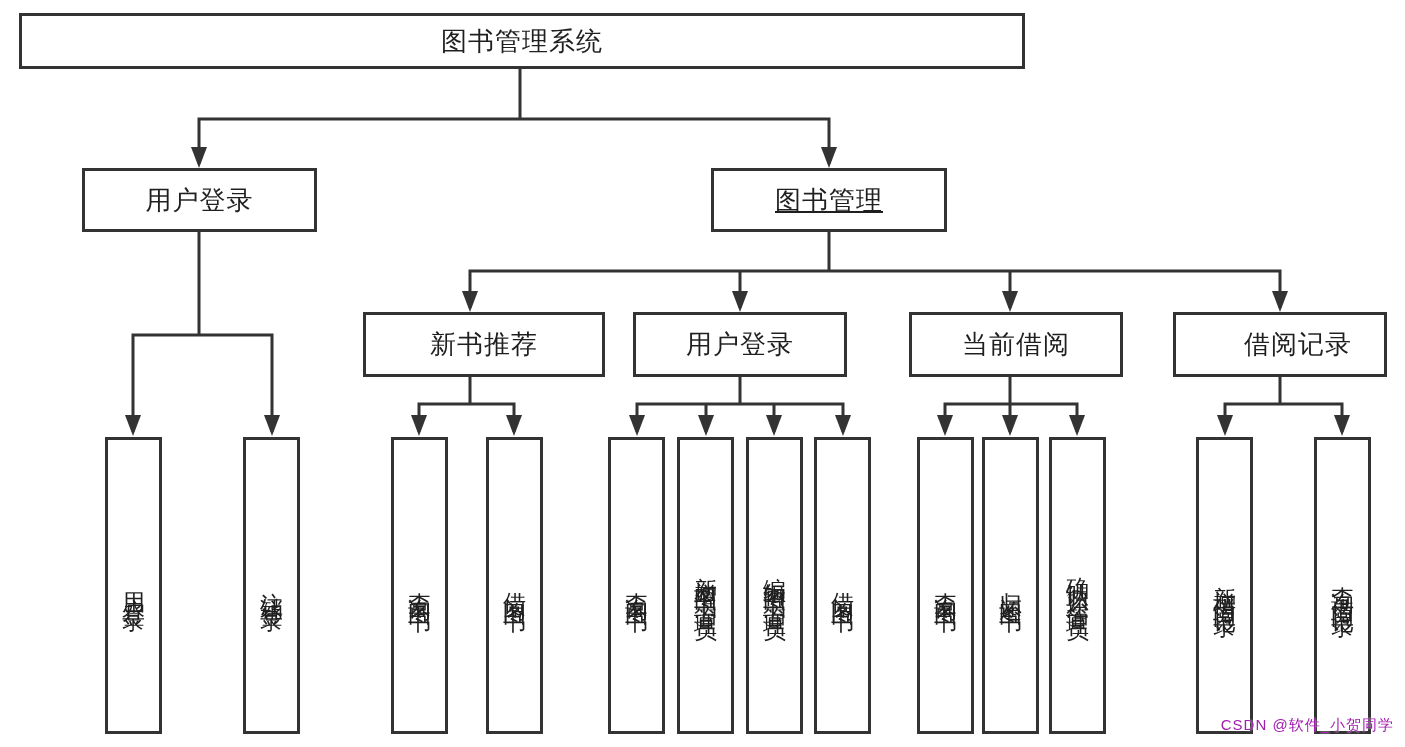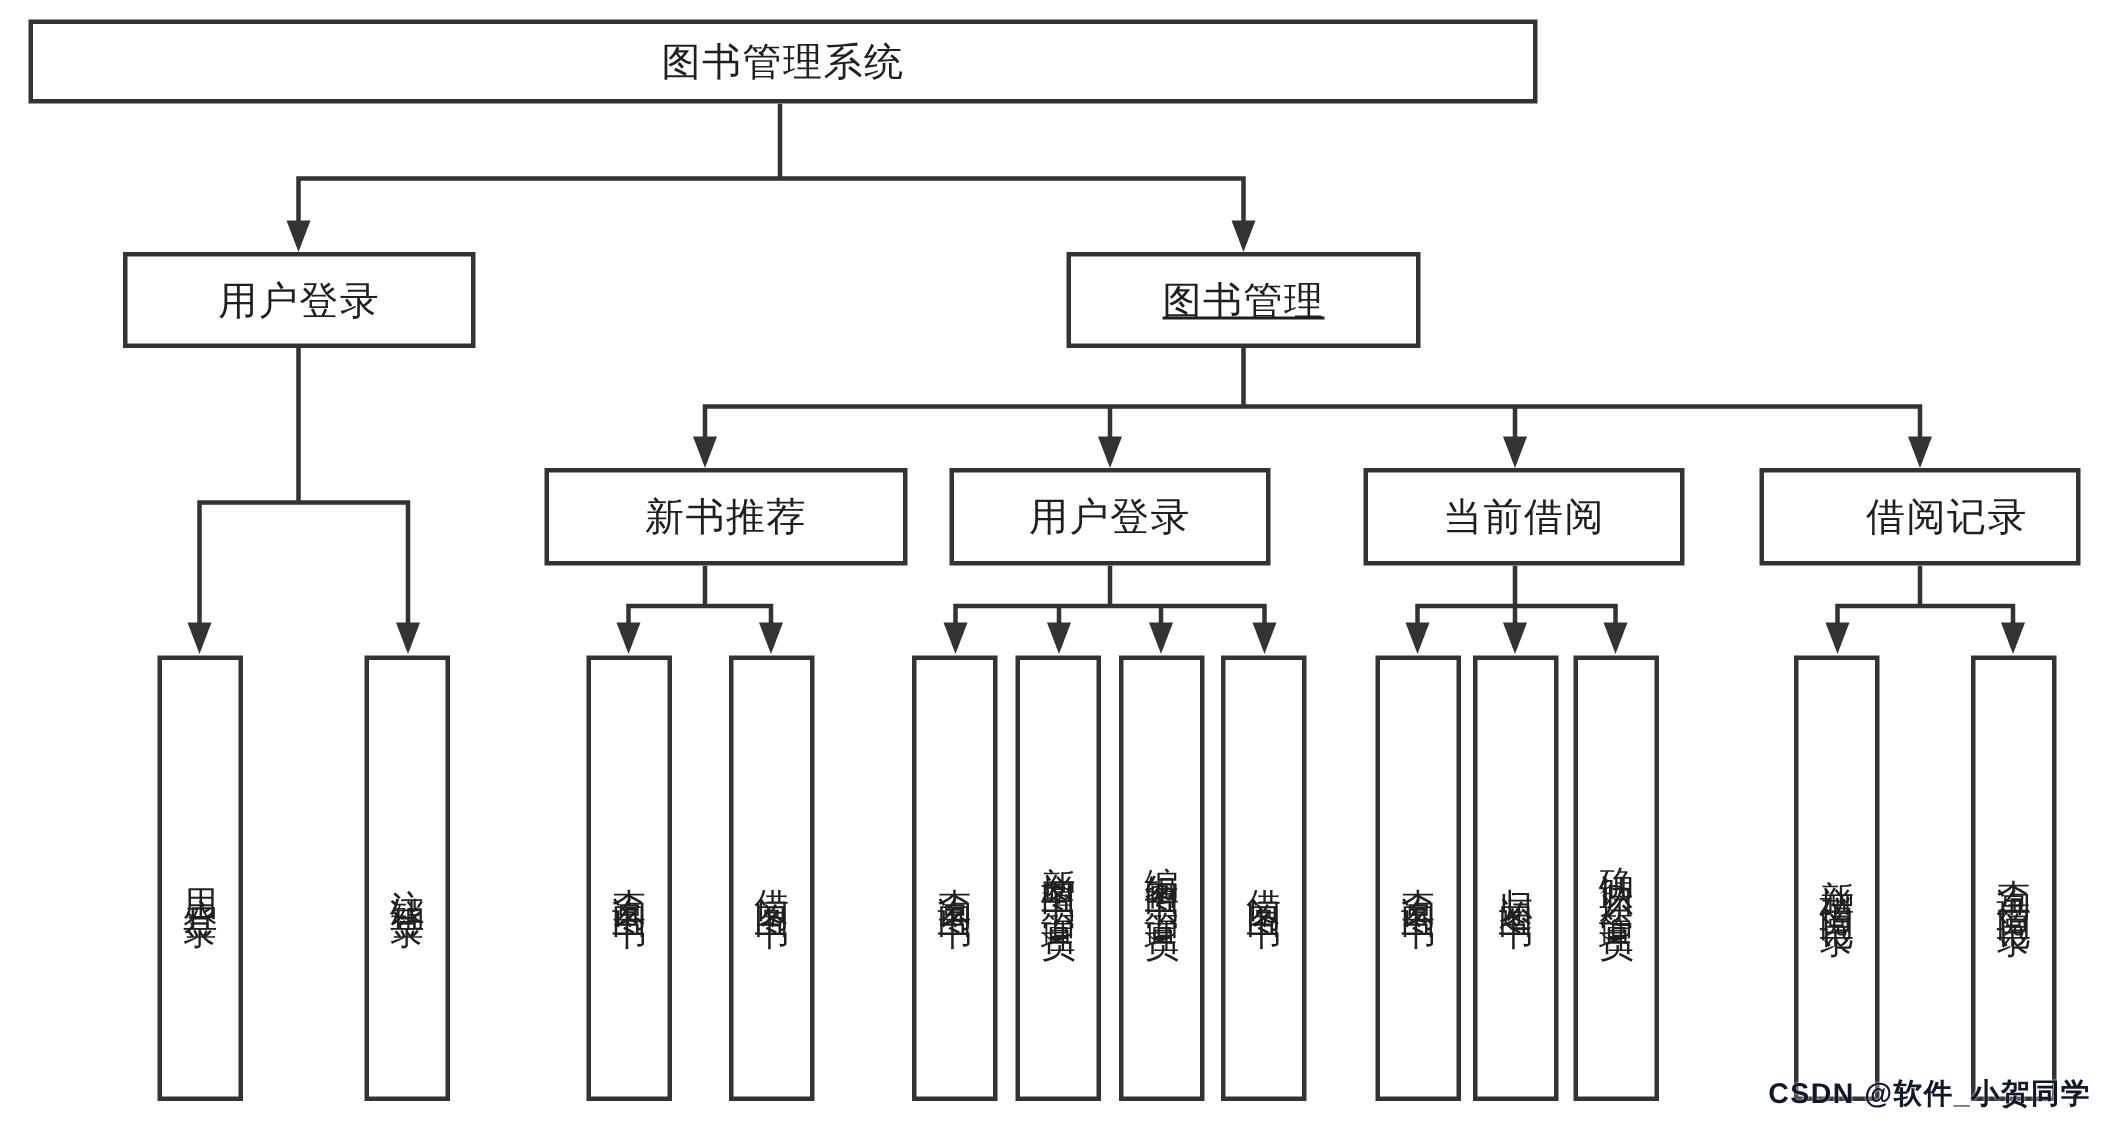--- a/index.html
+++ b/index.html
@@ -72,26 +72,25 @@
   #l-q3      { left: 917px; }
   #l-ret     { left: 982px; }
   #l-conf    { left: 1049px; }
   #l-arec    { left: 1196px; }
   #l-qrec    { left: 1314px; }
 
   #watermark {
     position: absolute;
     right: 11px;
     top: 716px;
-    font-size: 19px;
-    color: #0f172a;
+    font-size: 15px;
+    color: #a21caf;
     letter-spacing: 1px;
     white-space: nowrap;
     text-shadow: 0 0 2px #ffffff;
-    font-weight: bold;
   }
 </style>
 </head>
 <body>
 
 <div id="canvas">
 
   <svg id="wires" viewBox="0 0 1405 747" xmlns="http://www.w3.org/2000/svg">
     <defs>
       <path id="ah" d="M -8,-21 L 8,-21 L 0,0 Z" fill="#333333"></path>

